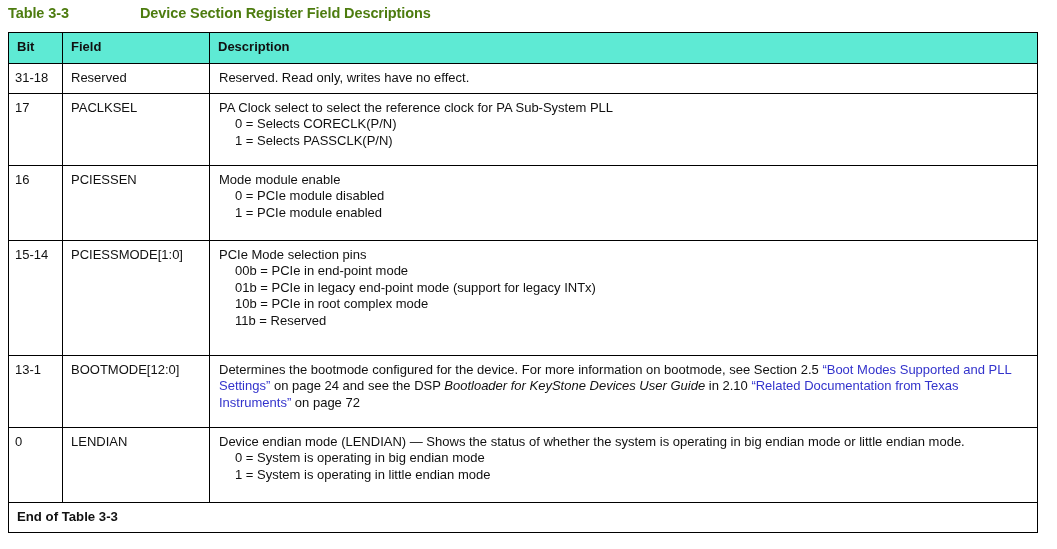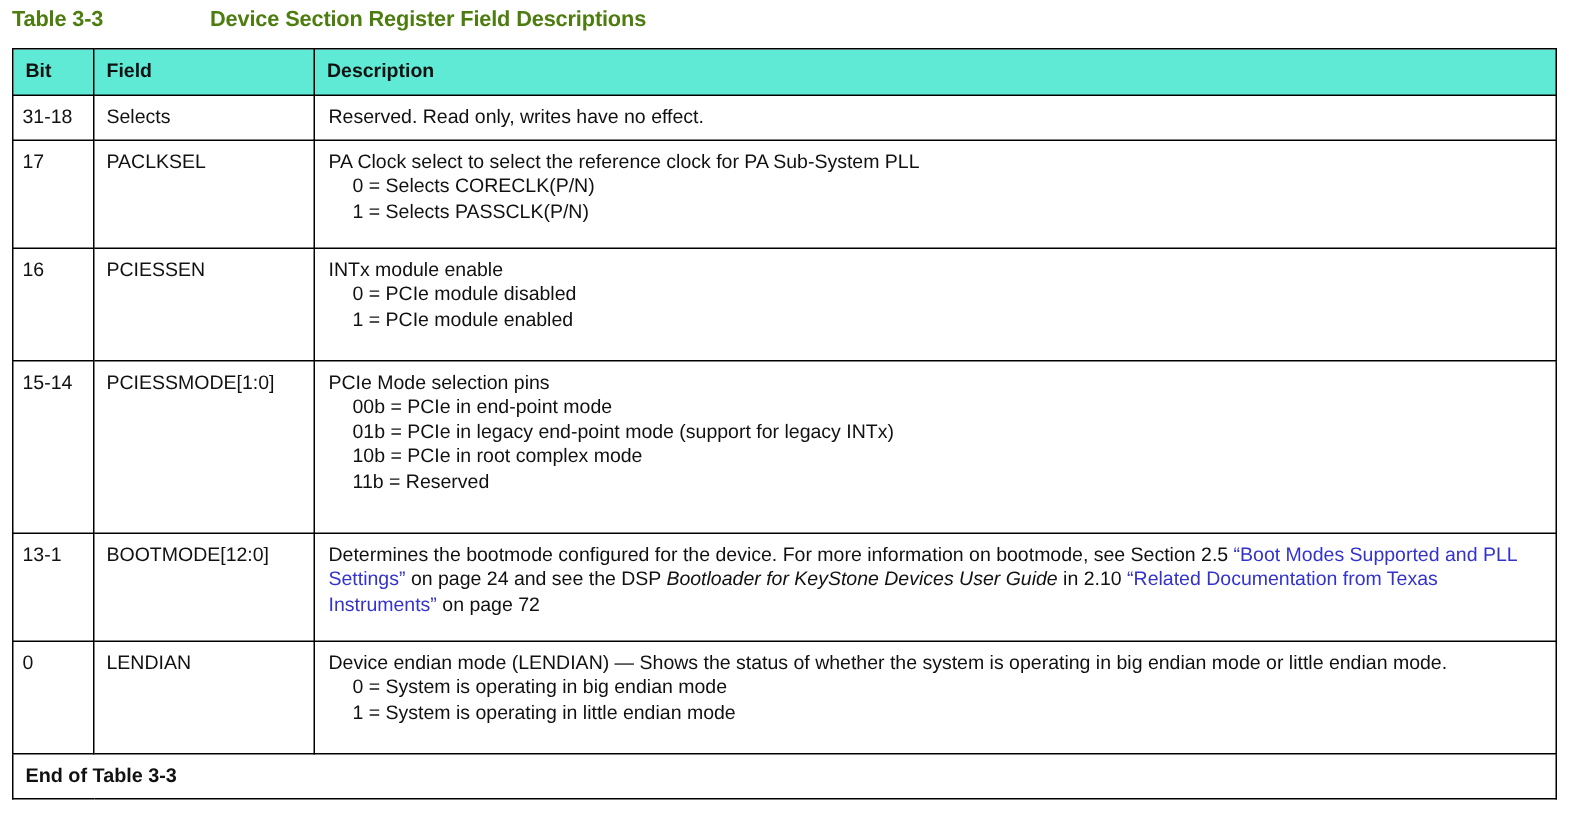--- a/index.html
+++ b/index.html
@@ -142,21 +142,21 @@
             </th>
         </tr>
       </thead>
       <tbody>
 
         <tr class="r-reserved">
           <td class="bit">
               <div class="cellpad">31-18</div>
             </td>
           <td class="field">
-              <div class="cellpad">Selects</div>
+              <div class="cellpad">Reserved</div>
             </td>
           <td class="desc">
             <div class="cellpad">
               <p class="desc-lead">Reserved. Read only, writes have no effect.</p>
             </div>
           </td>
         </tr>
 
         <tr class="r-paclksel">
           <td class="bit">
@@ -176,21 +176,21 @@
 
         <tr class="r-pciessen">
           <td class="bit">
               <div class="cellpad">16</div>
             </td>
           <td class="field">
               <div class="cellpad">PCIESSEN</div>
             </td>
           <td class="desc">
             <div class="cellpad">
-              <p class="desc-lead">INTx module enable</p>
+              <p class="desc-lead">Mode module enable</p>
               <p class="opt">0 = PCIe module disabled</p>
               <p class="opt">1 = PCIe module enabled</p>
             </div>
           </td>
         </tr>
 
         <tr class="r-pciessmode">
           <td class="bit">
               <div class="cellpad">15-14</div>
             </td>

